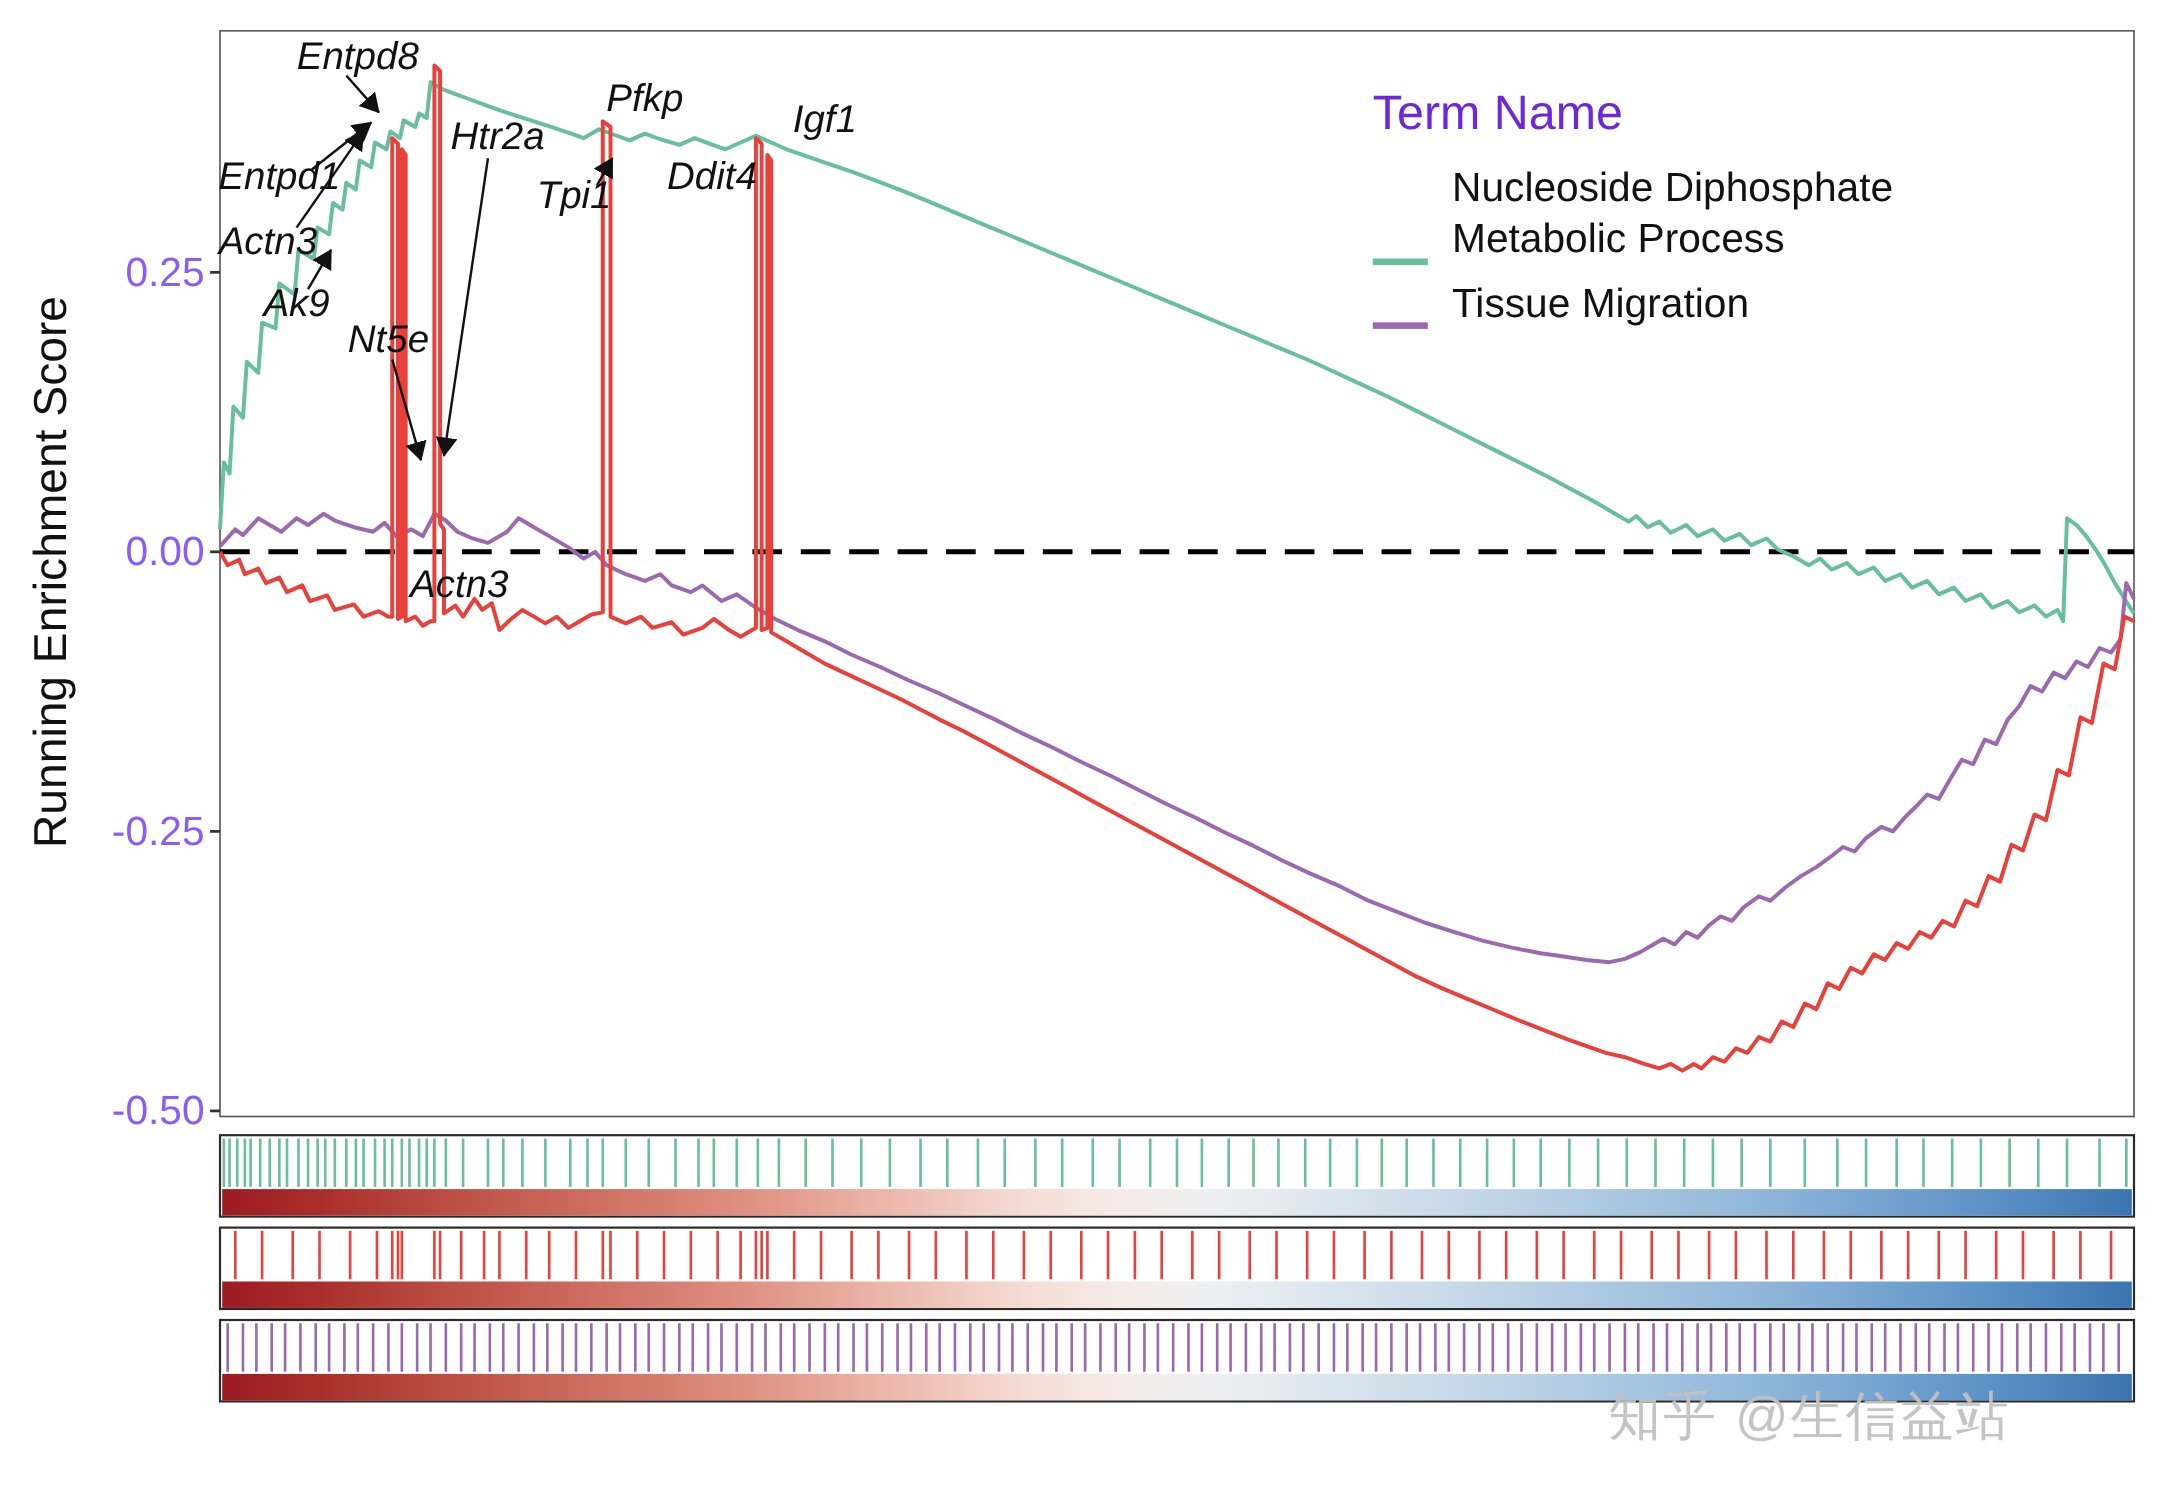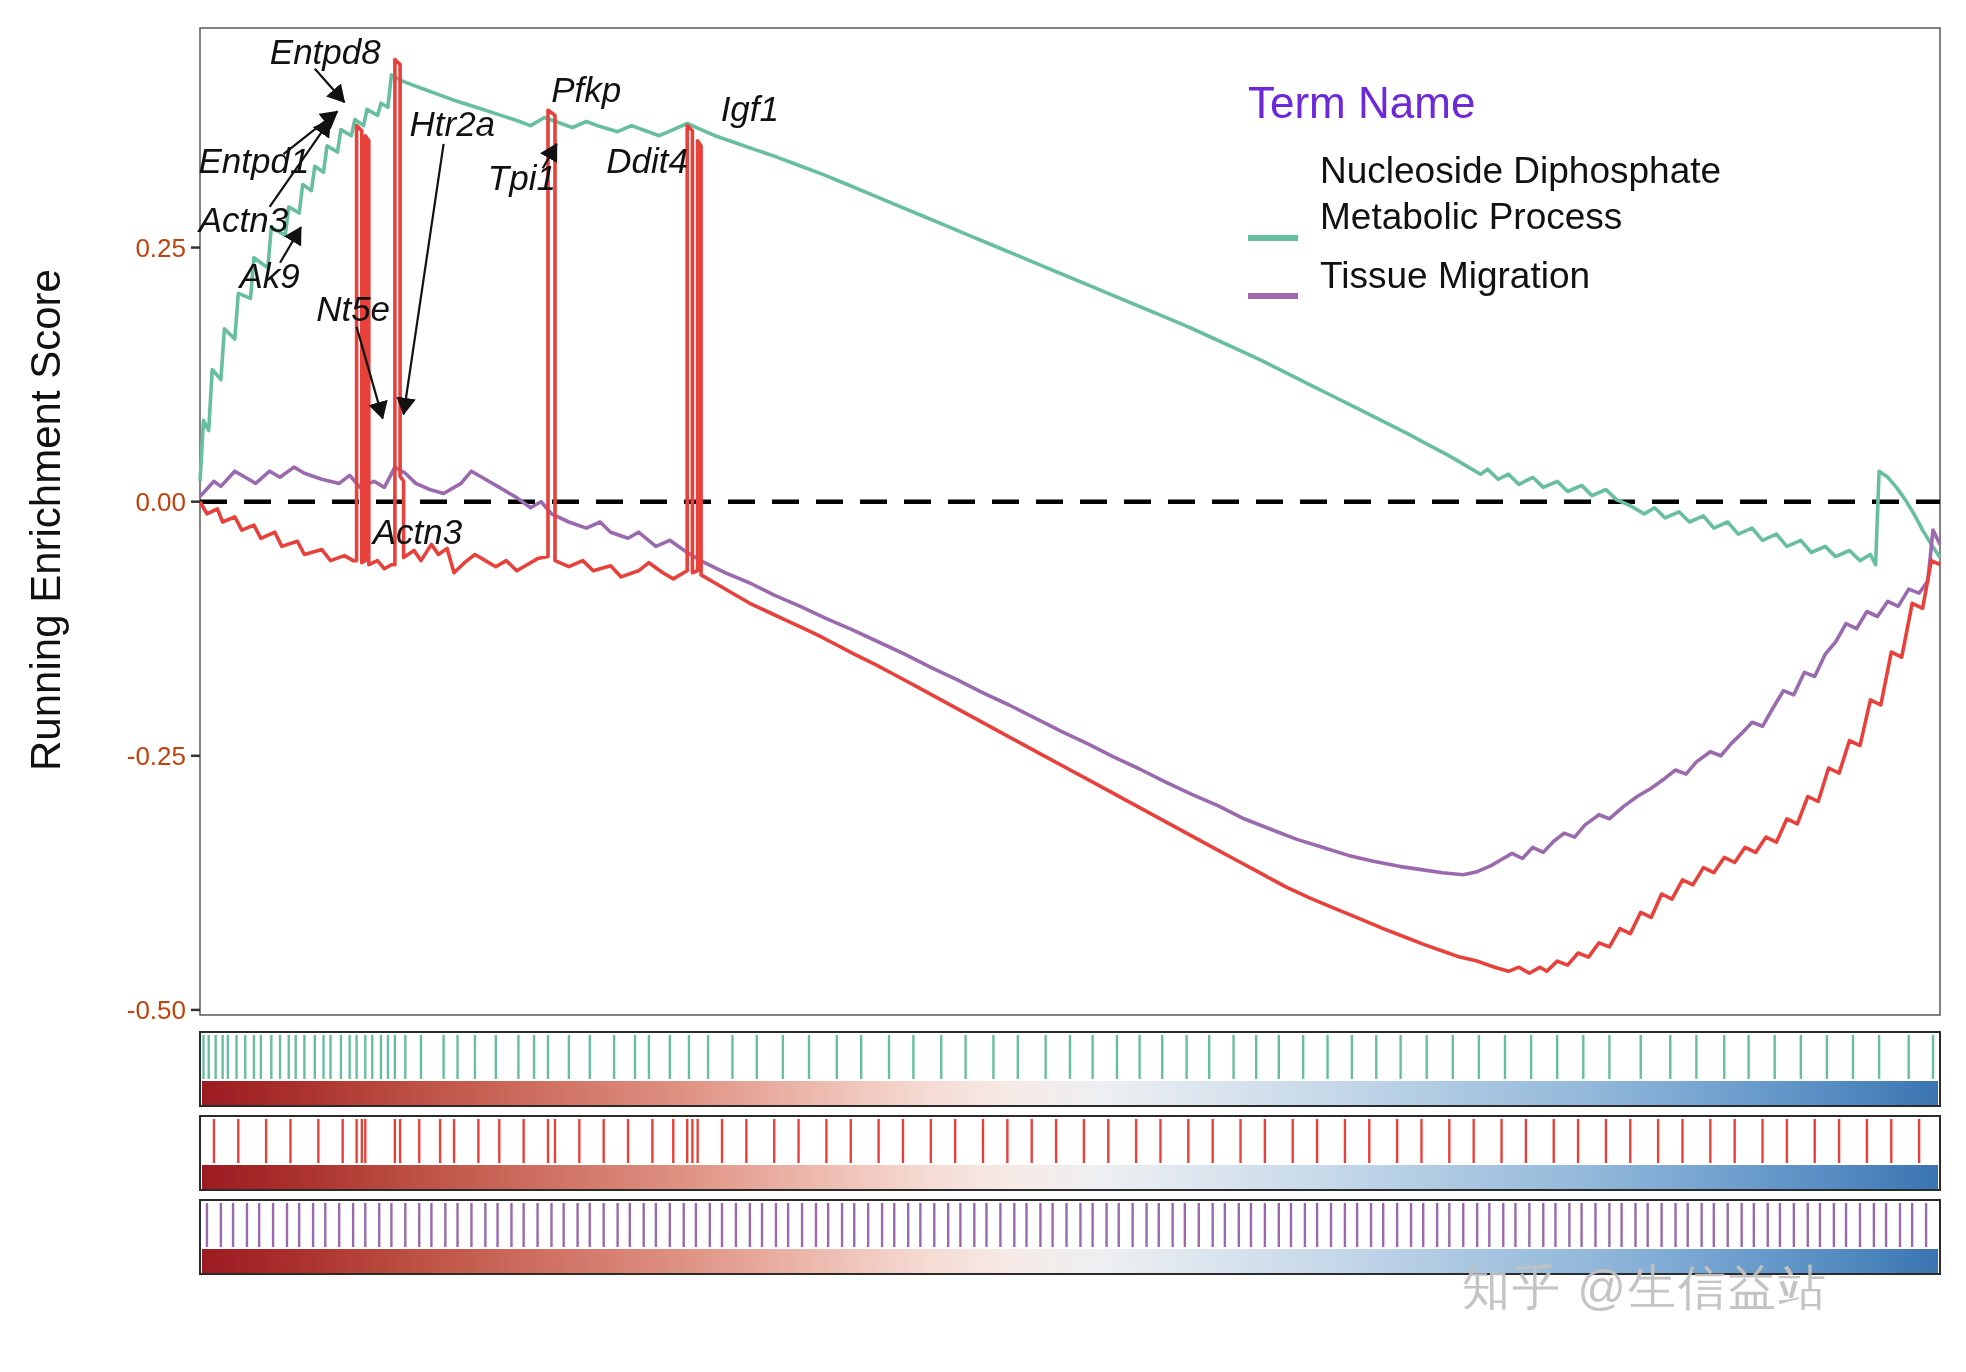--- a/index.html
+++ b/index.html
@@ -17,21 +17,21 @@
     transform-origin:center;
     font-size:42px;color:#111;white-space:nowrap;
   }
   .x-axis-title{
     position:absolute;left:200px;top:1302px;width:1740px;
     text-align:center;font-size:42px;color:#111;
   }
   .tick-label{
     position:absolute;
     transform:translate(-100%,-50%);
-    font-size:26px;color:#c2410c;white-space:nowrap;
+    font-size:37px;color:#8b5cf6;white-space:nowrap;
   }
   .legend{
     position:absolute;left:1248px;top:78px;width:660px;
   }
   .legend-title{font-size:44px;color:#6d28d9;margin-bottom:20px;}
   .legend-entry{display:flex;align-items:flex-end;margin:12px 0;}
   .legend-swatch{
     flex:0 0 50px;height:0;border-top-width:6px;border-top-style:solid;
     margin-top:20px;margin-right:22px;
   }

